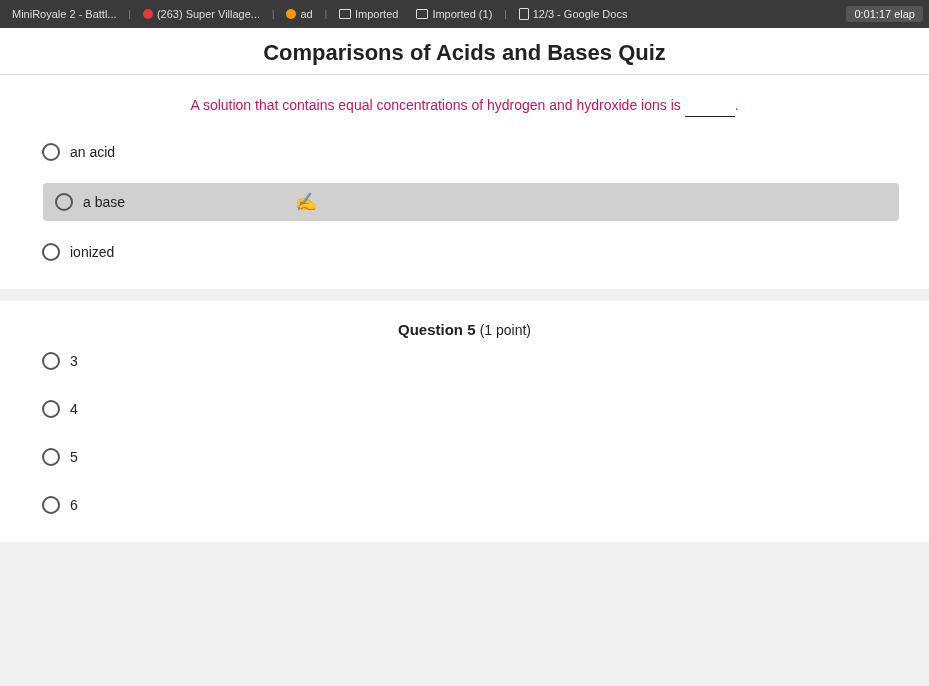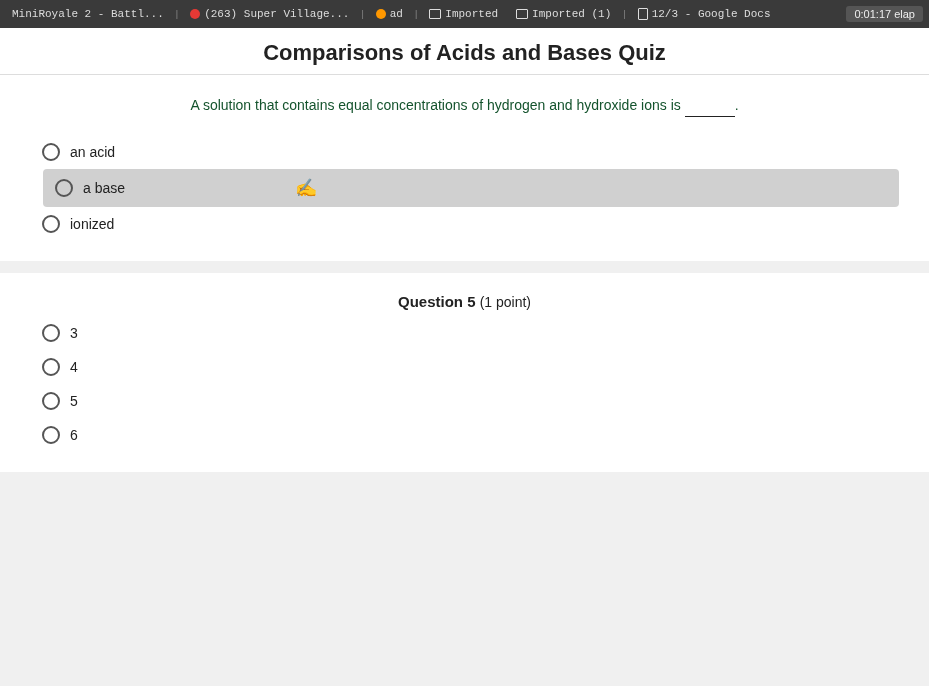--- a/index.html
+++ b/index.html
@@ -25,21 +25,20 @@
       overflow: hidden;
     }
     .tab-item {
       display: flex;
       align-items: center;
       gap: 4px;
       white-space: nowrap;
       padding: 2px 6px;
       border-radius: 3px;
       cursor: pointer;
-      font-family: Liberation Mono, monospace;
     }
     .tab-icon-dot {
       width: 10px;
       height: 10px;
       border-radius: 50%;
       display: inline-block;
     }
     .tab-icon-folder {
       width: 12px;
       height: 10px;
@@ -91,36 +90,36 @@
 
     
     .question-block {
       background: #fff;
       margin: 0;
       padding: 20px 30px 20px 30px;
     }
 
     .question-text {
       font-size: 14px;
-      color: #14532d;
+      color: #be185d;
       margin-bottom: 18px;
       line-height: 1.5;
     }
 
     .question-text .blank {
       border-bottom: 1.5px solid #222;
       display: inline-block;
       min-width: 50px;
     }
 
     
     .options-list {
       display: flex;
       flex-direction: column;
-      gap: 0;
+      gap: 14px;
     }
 
     .option-item {
       display: flex;
       align-items: center;
       gap: 10px;
       padding: 8px 12px;
       border-radius: 4px;
       cursor: pointer;
       font-size: 14px;

